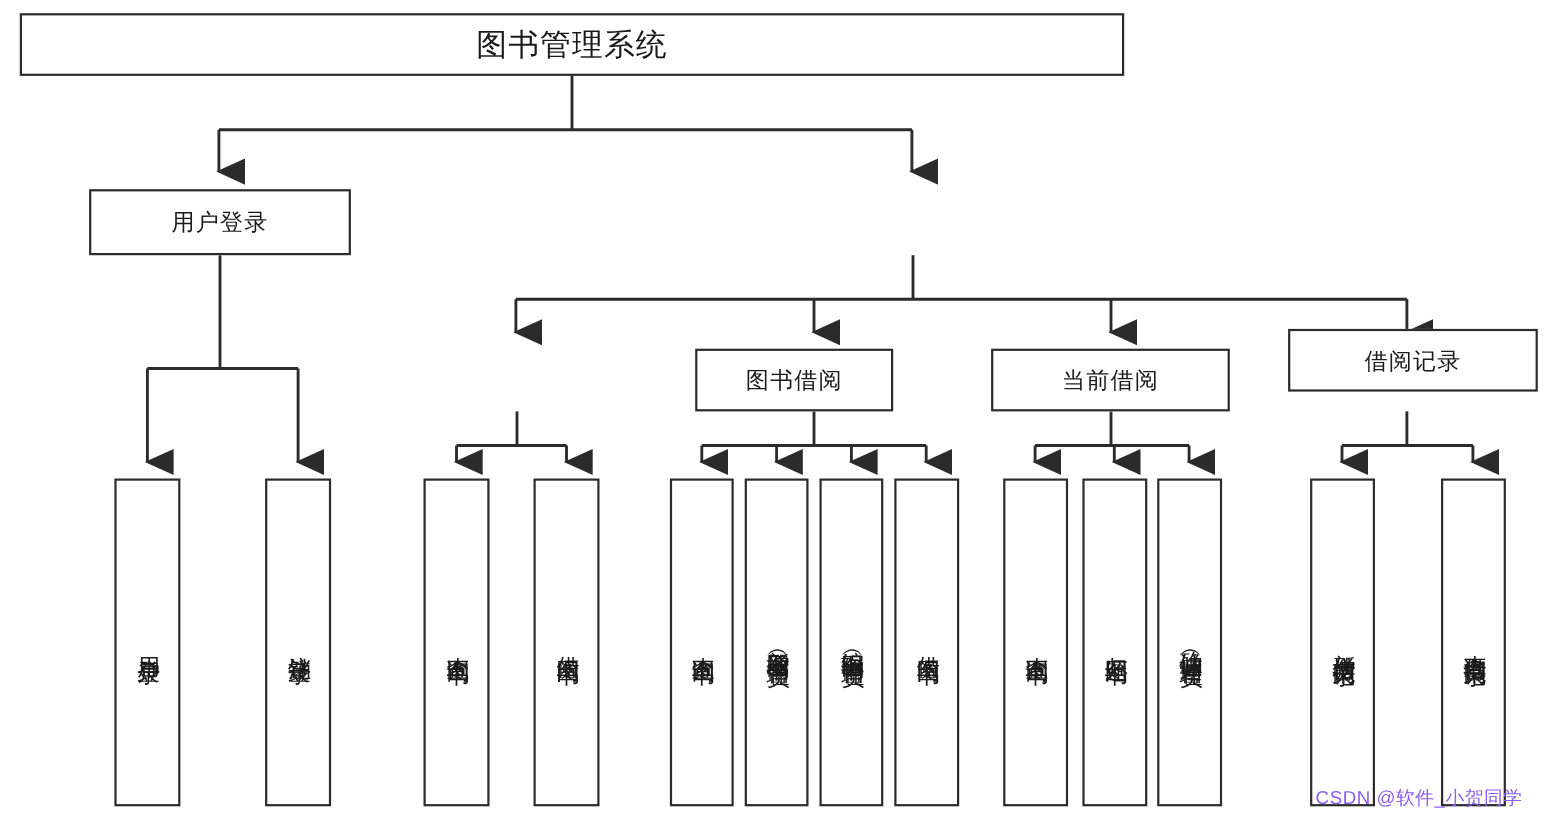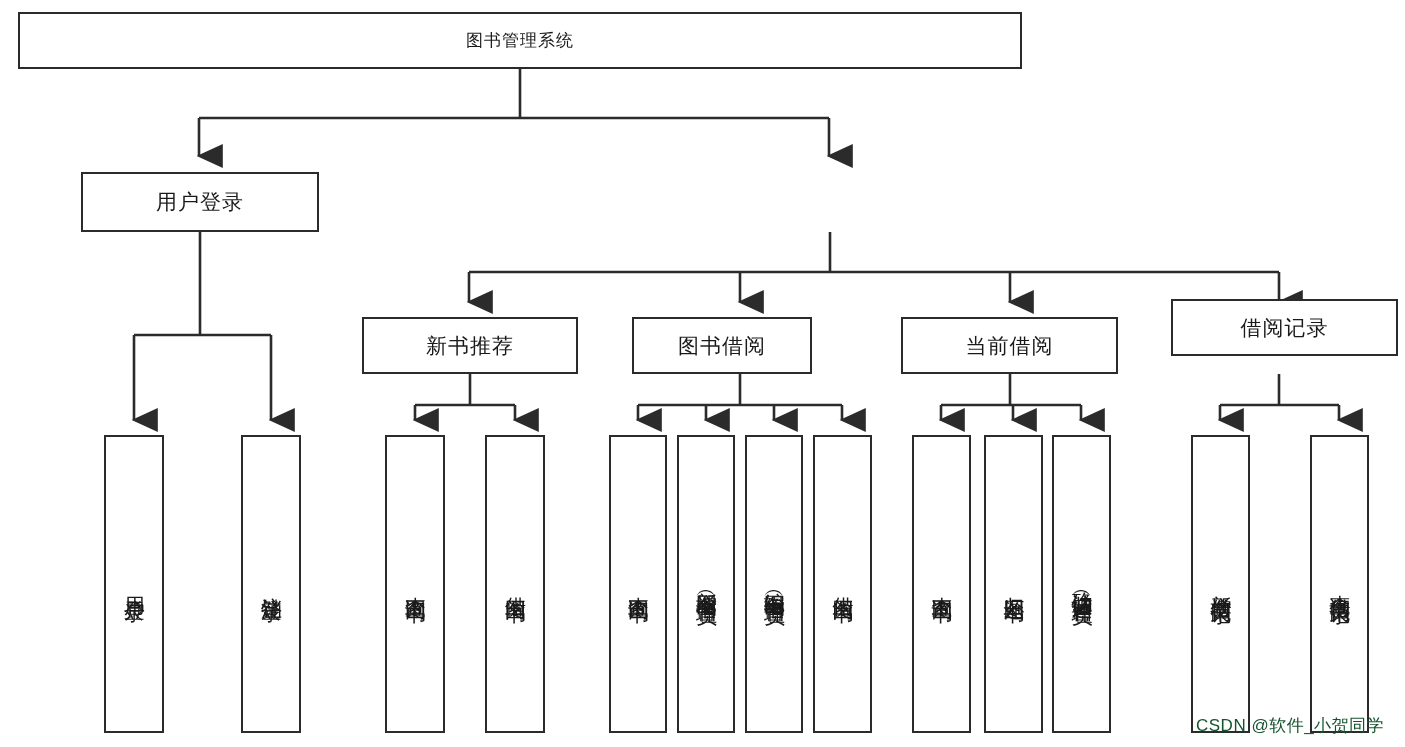--- a/index.html
+++ b/index.html
@@ -43,26 +43,26 @@
     letter-spacing: 1px;
   }
   .node.vert .vtext {
     writing-mode: vertical-rl;
     text-orientation: upright;
     line-height: 1.18;
     letter-spacing: 2px;
     white-space: nowrap;
   }
   .node.root {
-    font-size: 17px;
+    font-size: 28px;
   }
   .watermark {
     position: absolute;
     font-size: 17px;
-    color: #14532d;
+    color: #8b5cf6;
     white-space: nowrap;
     letter-spacing: 0.5px;
   }
 </style>
 </head>
 <body>
 
 <div id="canvas">
 
   <svg id="wires" viewBox="0 0 1405 747" xmlns="http://www.w3.org/2000/svg">
@@ -116,23 +116,20 @@
   </svg>
 
   <div class="node horiz root" style="left: 18px; top: 12px; width: 1004px; height: 57px;">
     <span>图书管理系统</span>
   </div>
 
   <div class="node horiz" style="left: 81px; top: 172px; width: 238px; height: 60px;">
     <span>用户登录</span>
   </div>
 
-  <div class="node horiz" style="left: 362px; top: 317px; width: 216px; height: 57px;">
-    <span>新书推荐</span>
-  </div>
   <div class="node horiz" style="left: 632px; top: 317px; width: 180px; height: 57px;">
     <span>图书借阅</span>
   </div>
   <div class="node horiz" style="left: 901px; top: 317px; width: 217px; height: 57px;">
     <span>当前借阅</span>
   </div>
   <div class="node horiz" style="left: 1171px; top: 299px; width: 227px; height: 57px;">
     <span>借阅记录</span>
   </div>
 

